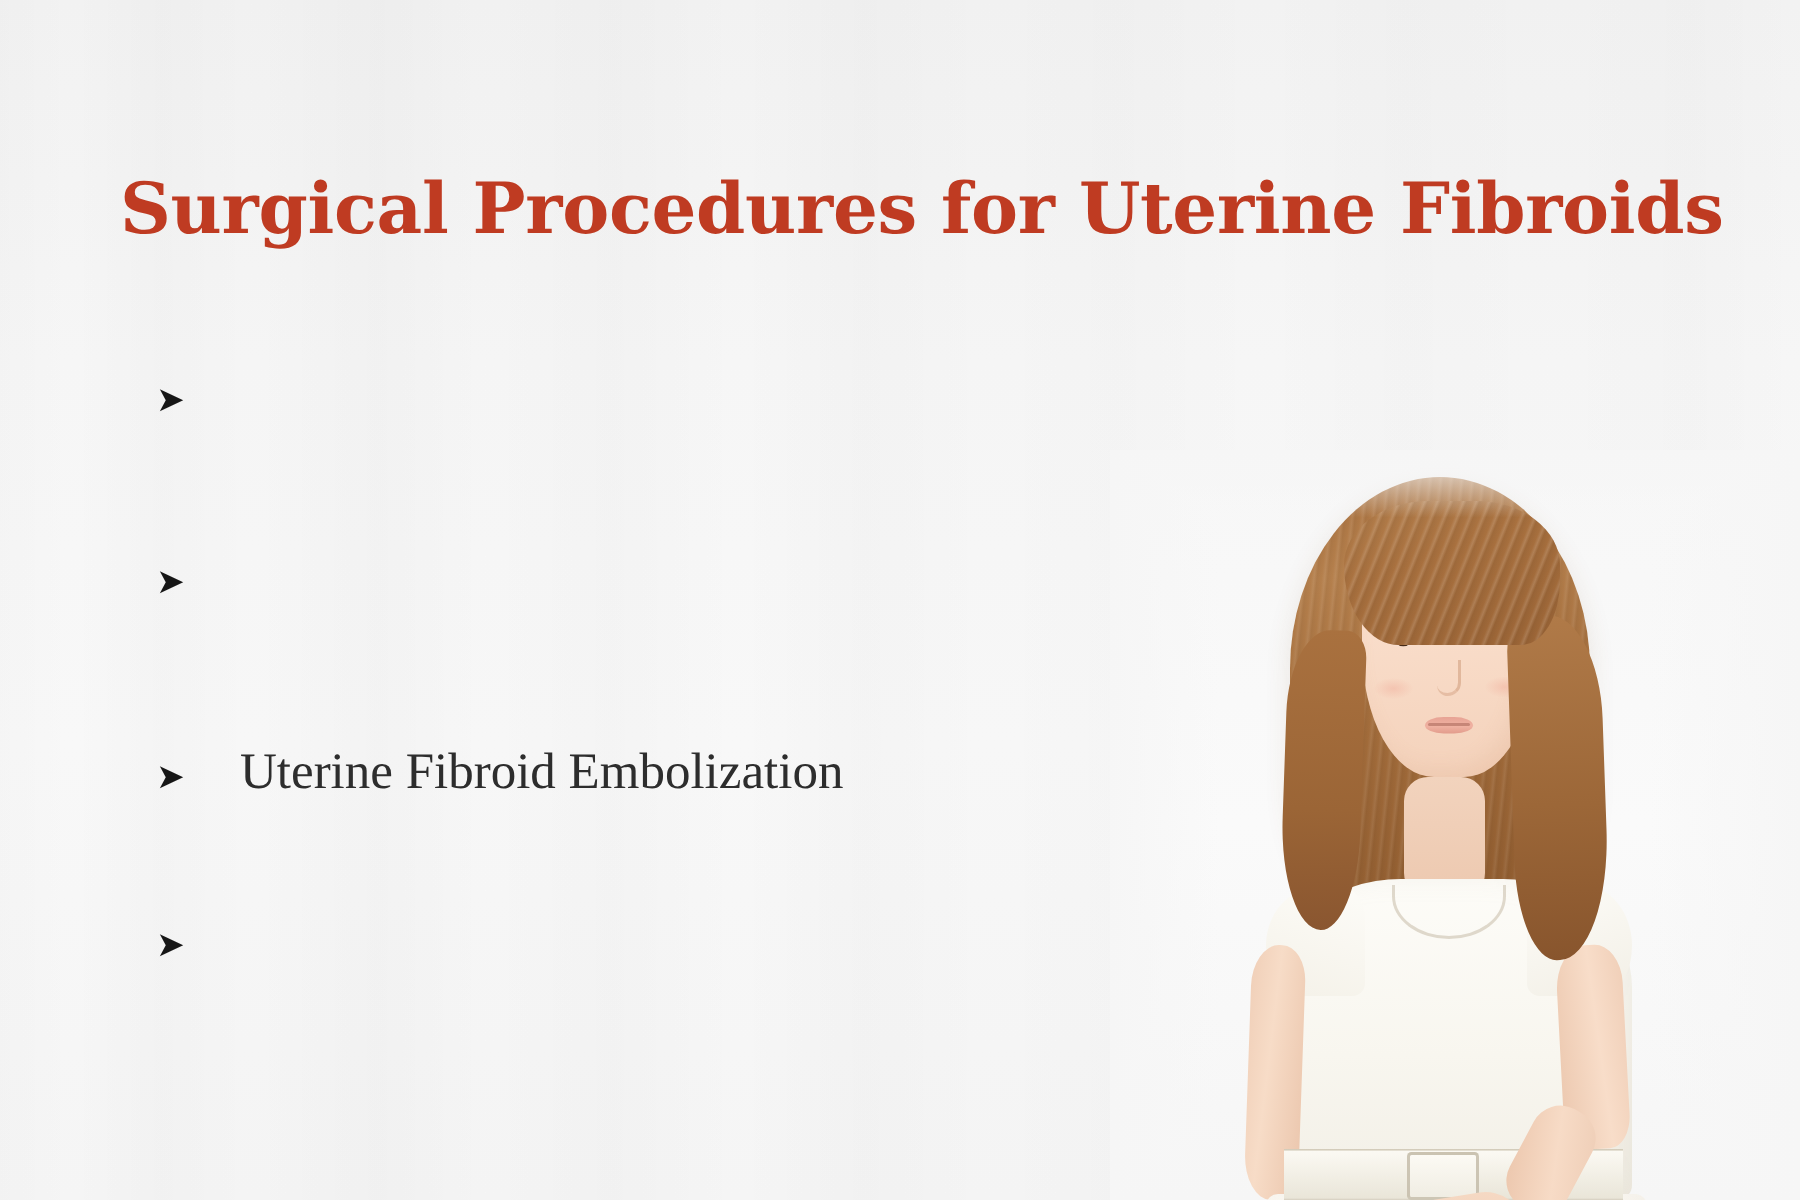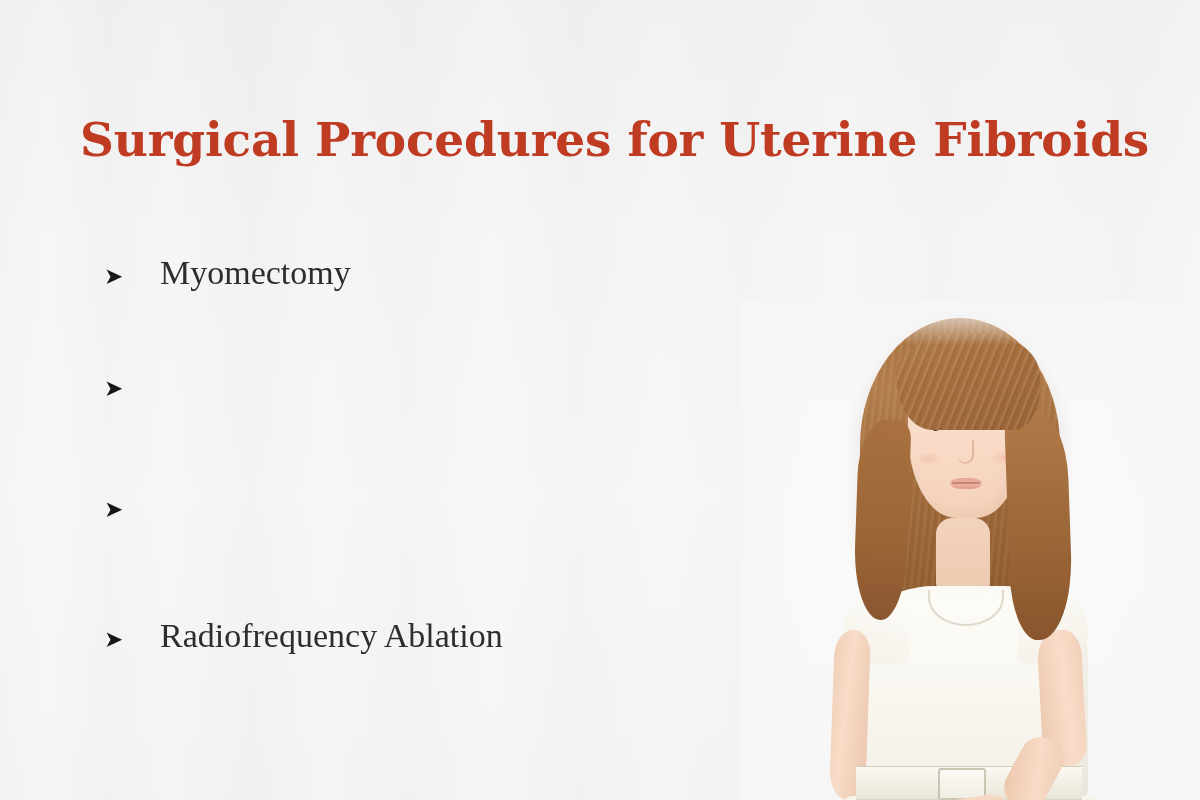--- a/index.html
+++ b/index.html
@@ -415,34 +415,33 @@
 <body>
 
 <div id="infographic">
 
   <h1 class="title">Surgical Procedures for Uterine Fibroids</h1>
 
   <ul class="proc-list" style="list-style:none;margin:0;padding:0;">
 
     <li class="proc-item">
       <span class="proc-bullet">➤</span>
-      <span class="proc-label">Myomectomy</span>
     </li>
 
     <li class="proc-item">
       <span class="proc-bullet">➤</span>
     </li>
 
     <li class="proc-item">
       <span class="proc-bullet">➤</span>
+      <span class="proc-label">Uterine Fibroid Embolization</span>
     </li>
 
     <li class="proc-item">
       <span class="proc-bullet">➤</span>
-      <span class="proc-label">Radiofrequency Ablation</span>
     </li>
 
   </ul>
 
   <figure class="photo" style="margin:0;">
     <div class="photo-inner">
       <div class="photo-bg"></div>
 
       <div class="hair-back"></div>
       <div class="neck"></div>

